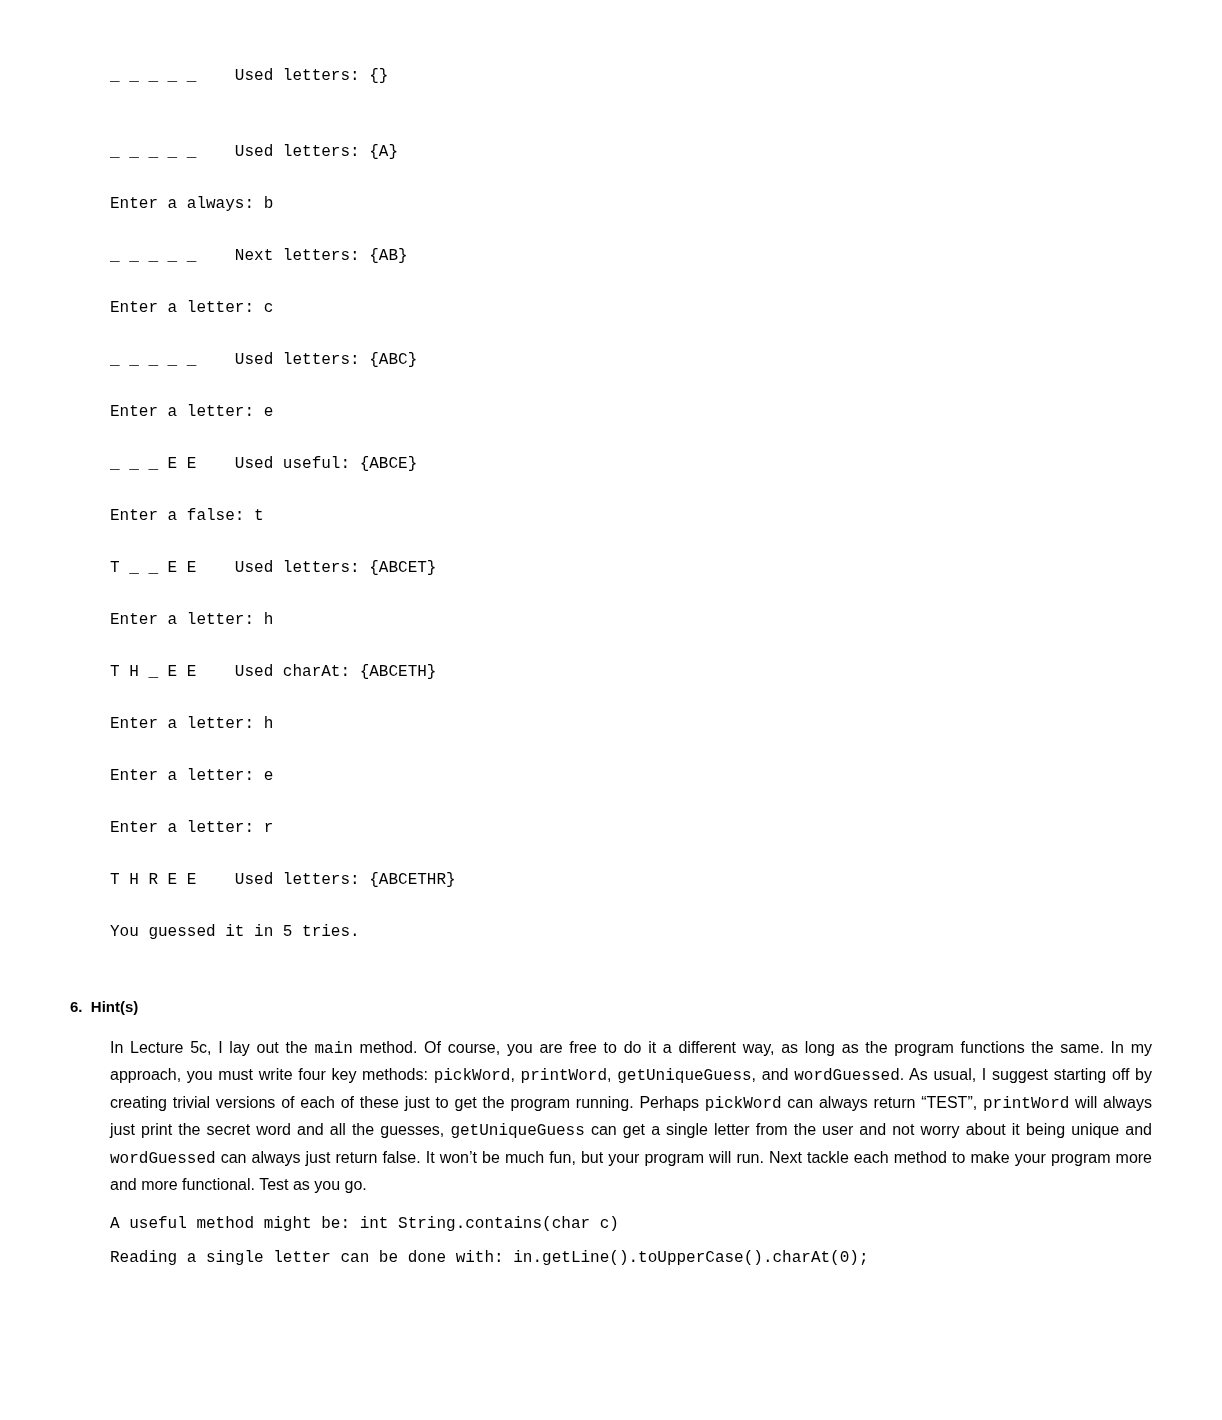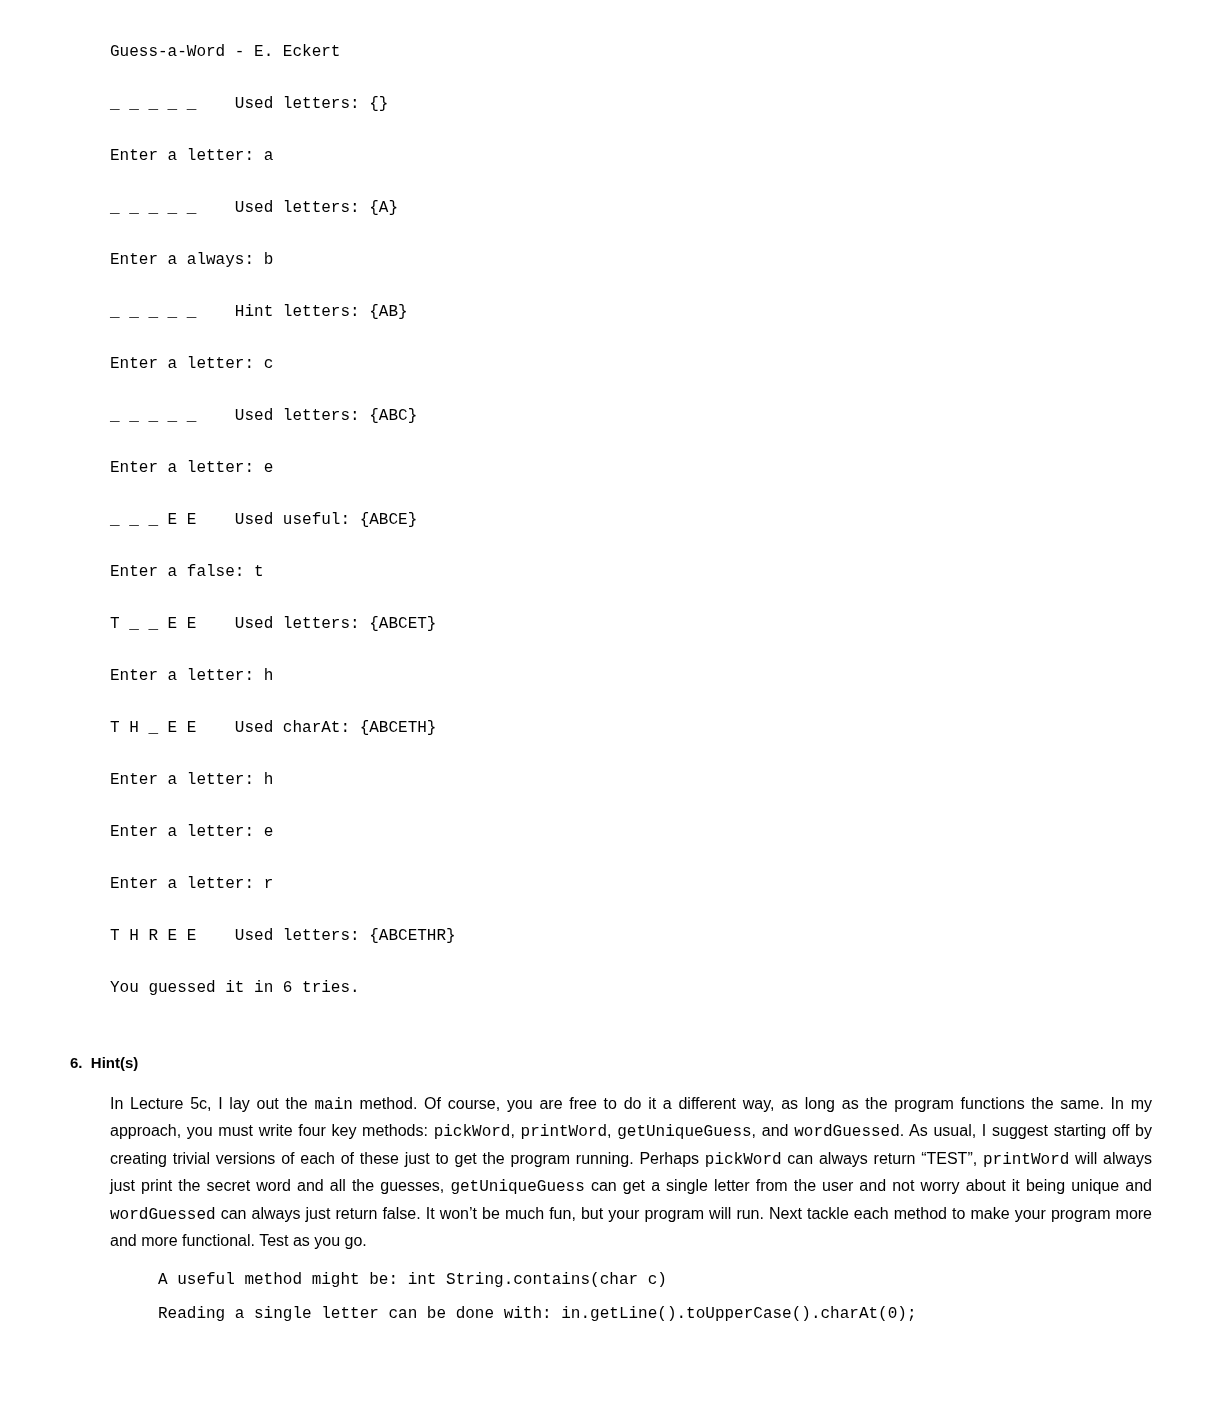--- a/index.html
+++ b/index.html
@@ -33,49 +33,46 @@
 
     .paragraph {
       text-align: justify;
       margin-bottom: 14px;
       line-height: 1.6;
     }
 
     .code-line {
       font-family: 'Courier New', Courier, monospace;
       margin-bottom: 10px;
-      margin-left: 48px;
     }
 
     .inline-code {
       font-family: 'Courier New', Courier, monospace;
     }
 
     .indented {
       padding-left: 40px;
     }
   </style>
 </head>
 <body>
 
 
 
 
 <div class="indented">
-  <div class="game-line">Guess-a-Word - E. Eckert</div>
   <br>
   <div class="game-line">_ _ _ _ _    Used letters: {}</div>
   <br>
-  <div class="game-line">Enter a letter: a</div>
   <br>
   <div class="game-line">_ _ _ _ _    Used letters: {A}</div>
   <br>
   <div class="game-line">Enter a always: b</div>
   <br>
-  <div class="game-line">_ _ _ _ _    Hint letters: {AB}</div>
+  <div class="game-line">_ _ _ _ _    Next letters: {AB}</div>
   <br>
   <div class="game-line">Enter a letter: c</div>
   <br>
   <div class="game-line">_ _ _ _ _    Used letters: {ABC}</div>
   <br>
   <div class="game-line">Enter a letter: e</div>
   <br>
   <div class="game-line">_ _ _ E E    Used useful: {ABCE}</div>
   <br>
   <div class="game-line">Enter a false: t</div>
@@ -87,21 +84,21 @@
   <div class="game-line">T H _ E E    Used charAt: {ABCETH}</div>
   <br>
   <div class="game-line">Enter a letter: h</div>
   <br>
   <div class="game-line">Enter a letter: e</div>
   <br>
   <div class="game-line">Enter a letter: r</div>
   <br>
   <div class="game-line">T H R E E    Used letters: {ABCETHR}</div>
   <br>
-  <div class="game-line">You guessed it in 6 tries.</div>
+  <div class="game-line">You guessed it in 5 tries.</div>
 </div>
 
 <br>
 
 
 <div class="section-heading">
   <span>6.</span>&nbsp;&nbsp;<span>Hint(s)</span>
 </div>
 
 

